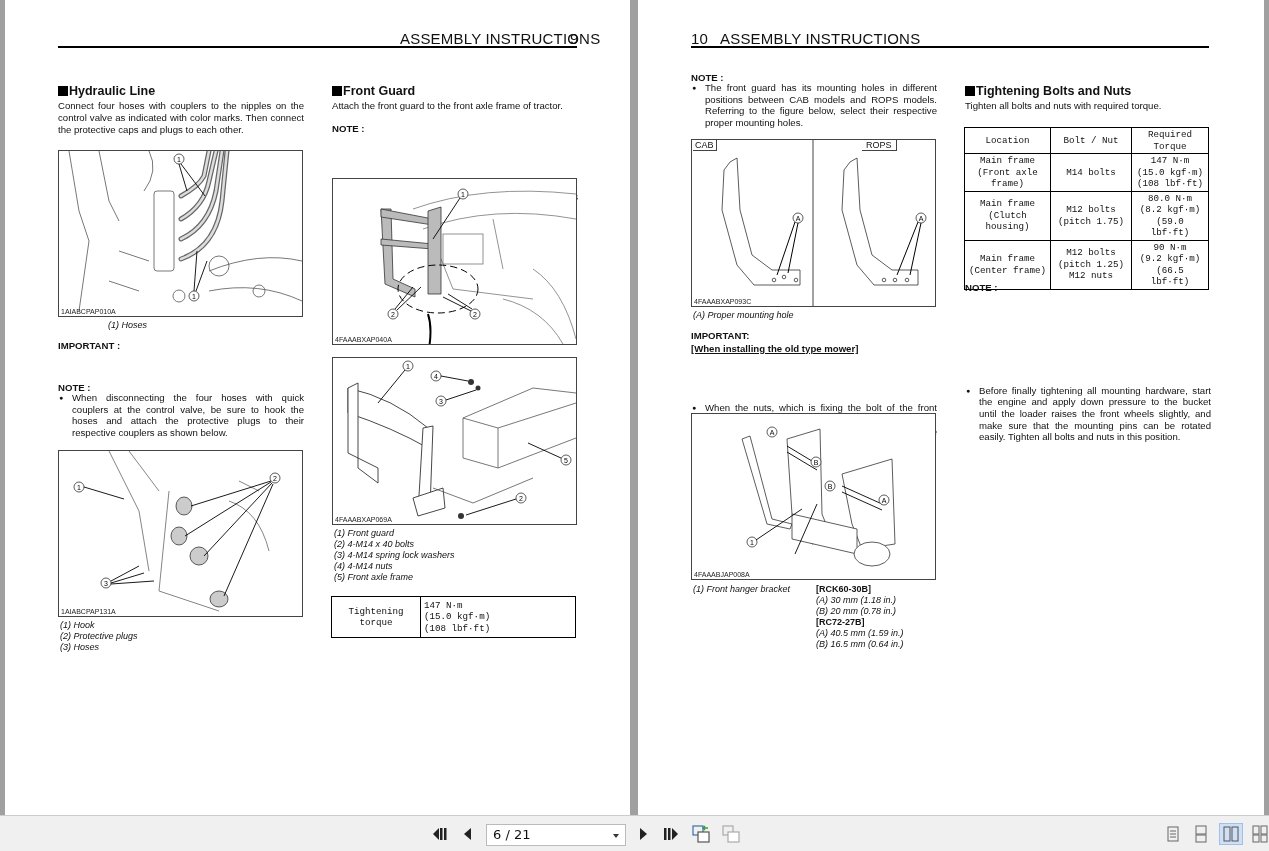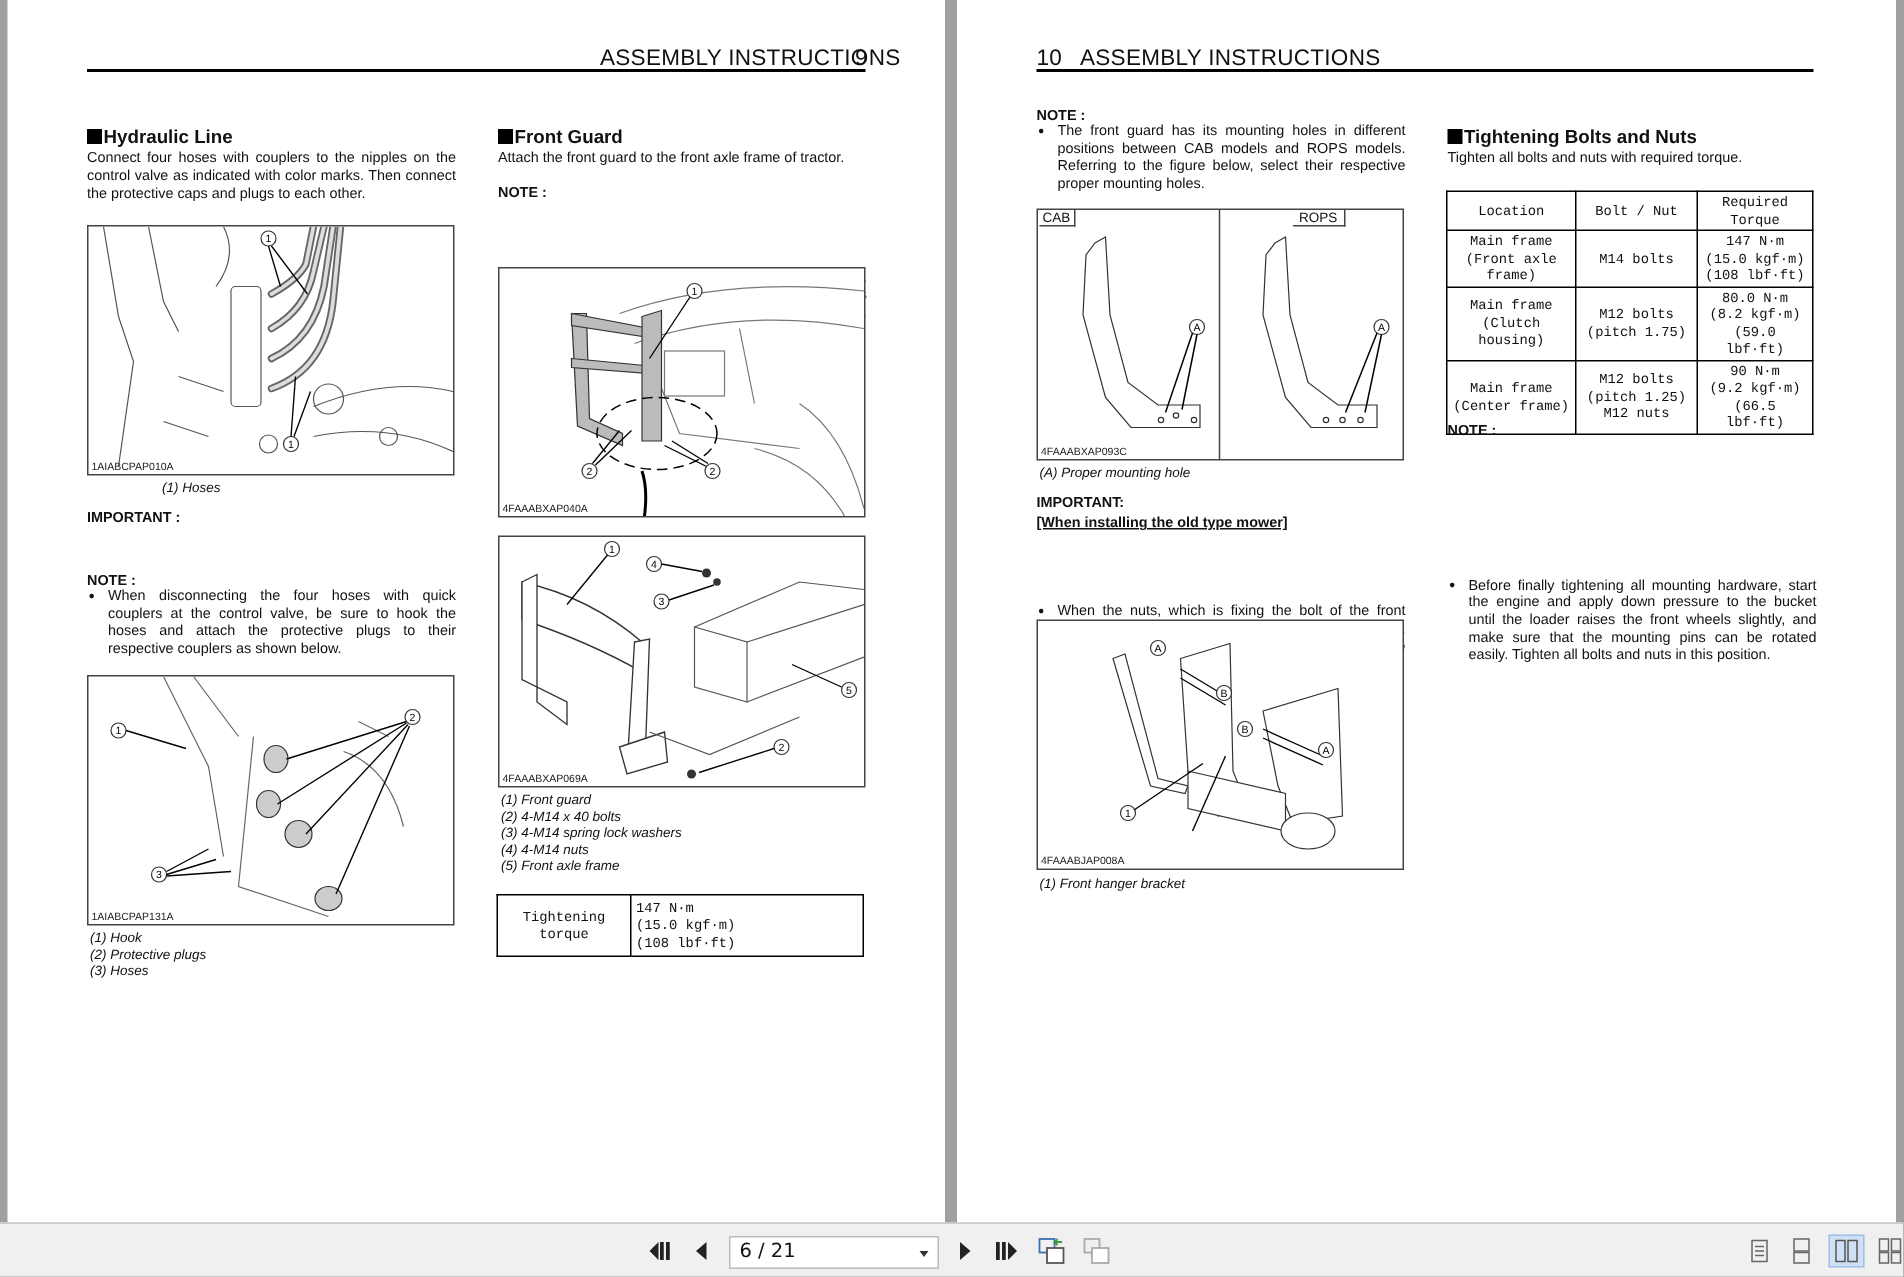--- a/index.html
+++ b/index.html
@@ -319,20 +319,28 @@
           <text x="138" y="74.5">B</text>
           <text x="192" y="88.5">A</text>
           <text x="60" y="130.5">1</text>
         </g>
       <line x1="64" y1="126" x2="110" y2="95" stroke="#000" stroke-width="0.9"></line>
     </svg>
     <span class="code">4FAAABJAP008A</span>
   </div>
 
   <div class="abs cap" style="left:55px; top:584px;">(1) Front hanger bracket</div>
+  <div class="abs cap" style="left:178px; top:584px;">
+    <div style="font-style:normal; font-weight:bold;">[RCK60-30B]</div>
+    <div>(A) 30 mm (1.18 in.)</div>
+    <div>(B) 20 mm (0.78 in.)</div>
+    <div style="font-style:normal; font-weight:bold;">[RC72-27B]</div>
+    <div>(A) 40.5 mm (1.59 in.)</div>
+    <div>(B) 16.5 mm (0.64 in.)</div>
+  </div>
 
   <div class="abs h2" style="left:327px; top:84px;"><span class="sq"></span><span>Tightening Bolts and Nuts</span></div>
   <div class="abs p" style="left:327px; top:100px; width:246px;">Tighten all bolts and nuts with required torque.</div>
 
   <table class="tq" style="left:326px; top:127px; width:245px;">
     <tbody>
         <tr>
       <td style="width:79px;">Location</td>
       <td style="width:74px;">Bolt / Nut</td>
       <td>Required Torque</td>

